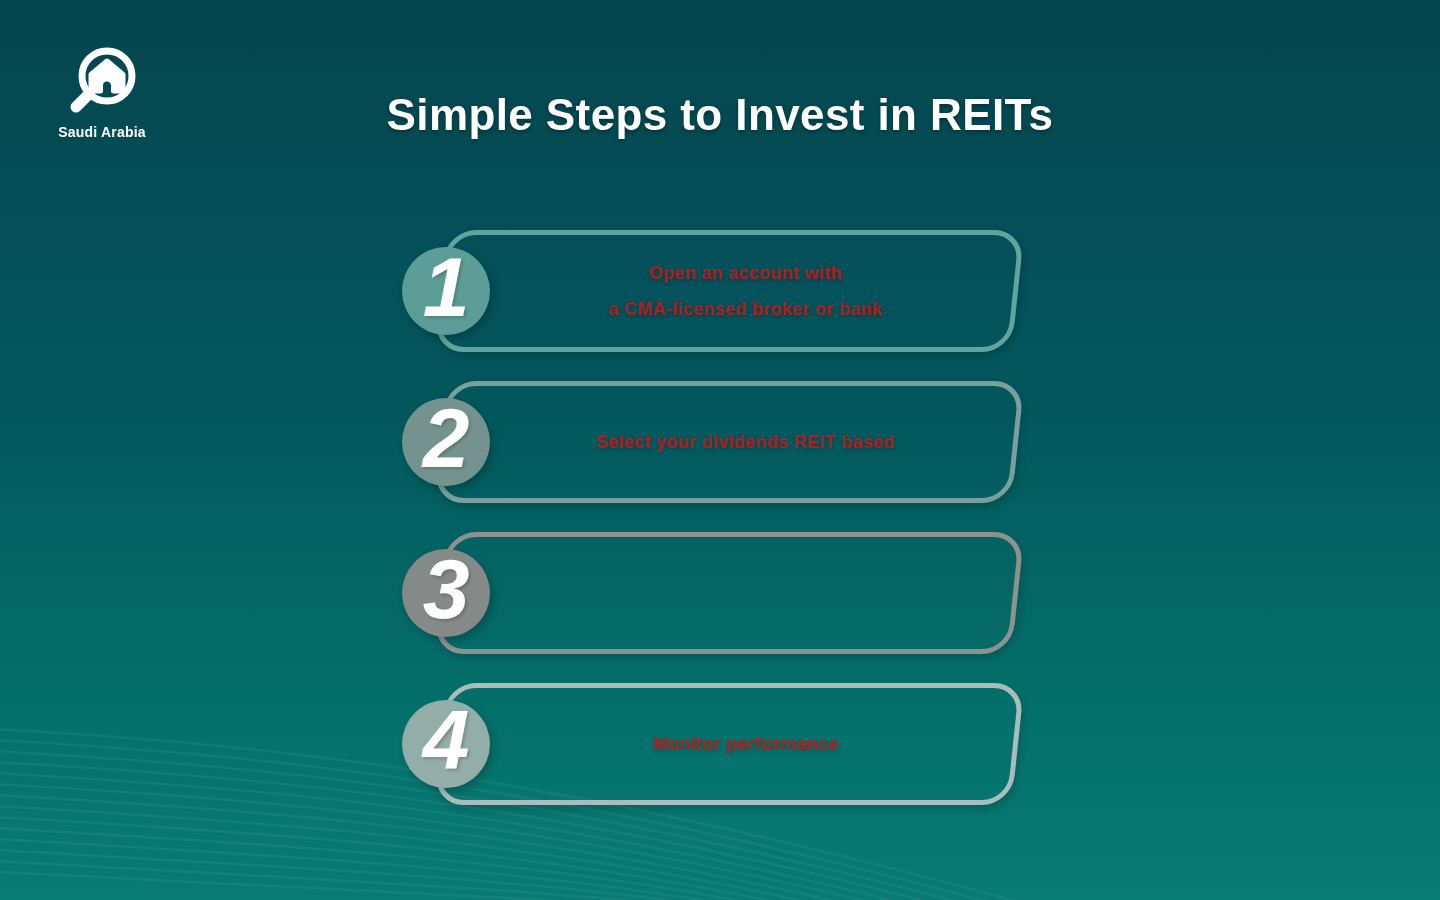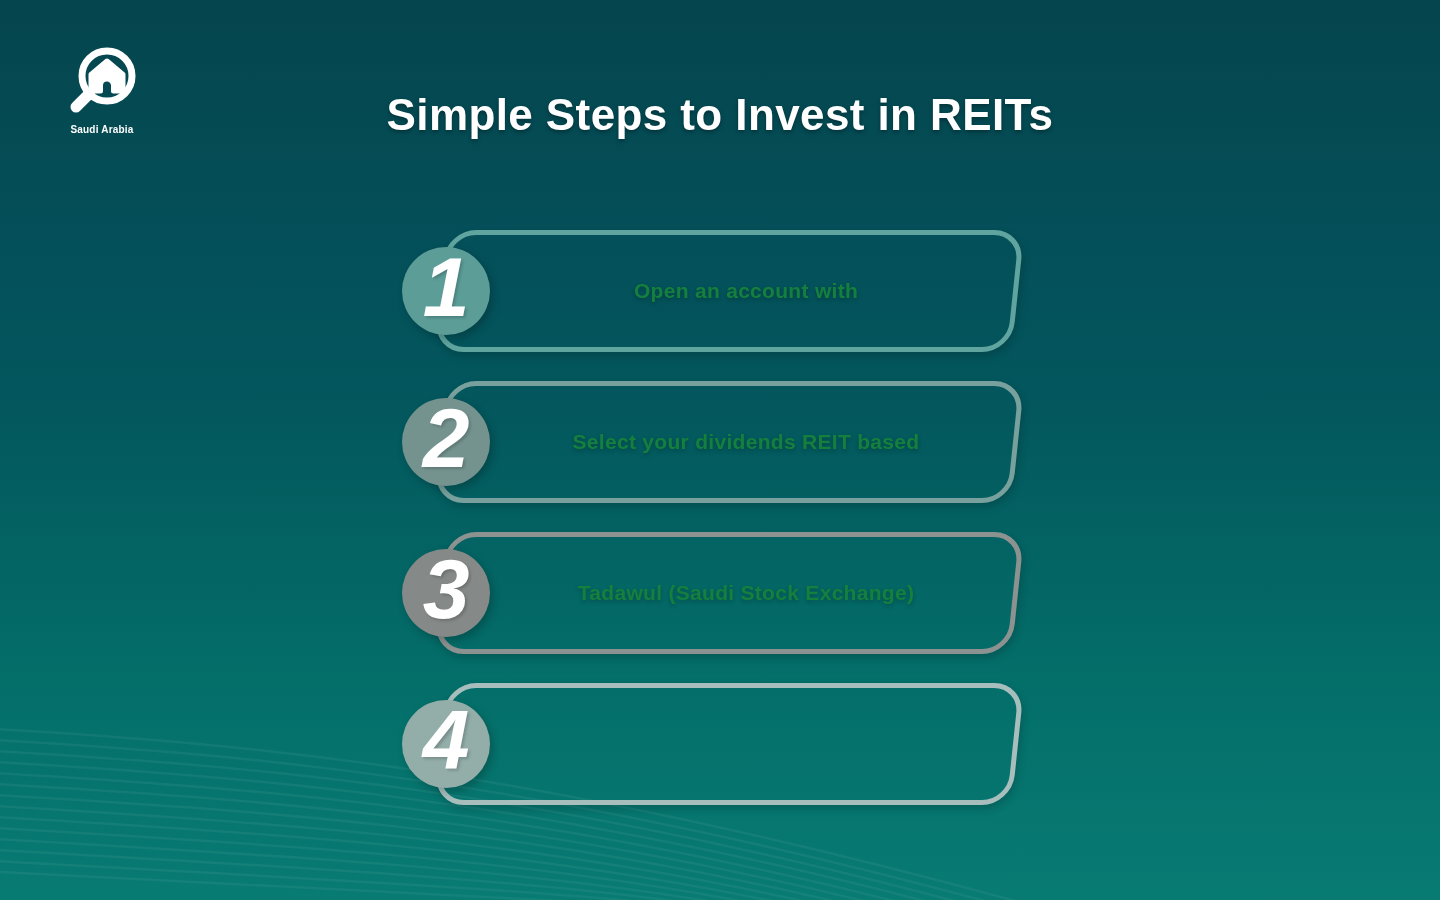--- a/index.html
+++ b/index.html
@@ -4,21 +4,21 @@
 <style>
   html,body{margin:0;padding:0;}
   body{
     width:1440px;height:900px;overflow:hidden;position:relative;
     font-family:"Liberation Sans", sans-serif;
     background:linear-gradient(180deg,#05454D 0%,#04505A 28%,#03575D 45%,#046E69 75%,#087B73 100%);
   }
   .waves{position:absolute;left:0;bottom:0;width:1040px;height:180px;pointer-events:none;}
   .logo{position:absolute;left:52px;top:40px;width:100px;text-align:center;color:#fff;}
   .logo svg{display:block;margin:0 auto;}
-  .logo-label{font-size:10px;font-weight:bold;letter-spacing:0.2px;margin-top:4px;white-space:nowrap;}
+  .logo-label{font-size:14px;font-weight:bold;letter-spacing:0.2px;margin-top:4px;white-space:nowrap;}
   .title{
     position:absolute;top:90px;left:0;width:1440px;text-align:center;
     color:#fff;font-size:44px;font-weight:bold;letter-spacing:0.4px;
     text-shadow:0 2px 4px rgba(0,0,0,0.35);
   }
   .steps{position:absolute;left:440px;top:230px;width:578px;}
   .step{position:relative;height:122px;margin-bottom:29px;}
   .outline{
     position:absolute;left:0;top:0;right:0;bottom:0;
     border:5px solid #6FAEA5;border-radius:30px;
@@ -32,21 +32,21 @@
     box-shadow:3px 4px 8px rgba(0,0,0,0.22);
   }
   .num{
     color:#fff;font-size:84px;font-weight:bold;font-style:italic;
     line-height:1;transform:translateY(-4px);
     text-shadow:2px 2px 3px rgba(0,0,0,0.18);
   }
   .lines{
     position:absolute;left:0;top:0;right:0;bottom:0;
     display:flex;flex-direction:column;justify-content:center;align-items:center;
-    padding-left:34px;color:#15803d;font-size:21px;font-weight:bold;
+    padding-left:34px;color:#b91c1c;font-size:18px;font-weight:bold;
     letter-spacing:0.3px;line-height:36.5px;text-align:center;
     text-shadow:0 2px 4px rgba(0,0,0,0.25);
   }
 </style>
 </head>
 <body>
 
 <svg class="waves" viewBox="0 0 1040 180" xmlns="http://www.w3.org/2000/svg">
     <path d="M-20 8 C 260 24, 540 50, 1030 185" fill="none" stroke="rgba(255,255,255,0.055)" stroke-width="2.5"></path>
     <path d="M-20 19 C 260 35, 540 60, 1000 185" fill="none" stroke="rgba(255,255,255,0.055)" stroke-width="2.5"></path>
@@ -77,45 +77,46 @@
 
 <div class="steps">
 
   <div class="step">
     <div class="outline" style="border-color: rgb(95, 164, 158);"></div>
     <div class="badge" style="background-color: rgb(92, 157, 152);">
       <span class="num">1</span>
     </div>
     <div class="lines">
       <div>Open an account with</div>
+      <div>a CMA-licensed broker or bank</div>
     </div>
   </div>
 
   <div class="step">
     <div class="outline" style="border-color: rgb(120, 160, 156);"></div>
     <div class="badge" style="background-color: rgb(116, 147, 143);">
       <span class="num">2</span>
     </div>
     <div class="lines">
       <div>Select your dividends REIT based</div>
     </div>
   </div>
 
   <div class="step">
     <div class="outline" style="border-color: rgb(140, 146, 144);"></div>
     <div class="badge" style="background-color: rgb(133, 137, 135);">
       <span class="num">3</span>
     </div>
     <div class="lines">
-      <div>Tadawul (Saudi Stock Exchange)</div>
     </div>
   </div>
 
   <div class="step">
     <div class="outline" style="border-color: rgb(167, 190, 189);"></div>
     <div class="badge" style="background-color: rgb(147, 173, 169);">
       <span class="num">4</span>
     </div>
     <div class="lines">
+      <div>Monitor performance</div>
     </div>
   </div>
 
 </div>
 
 </body></html>

